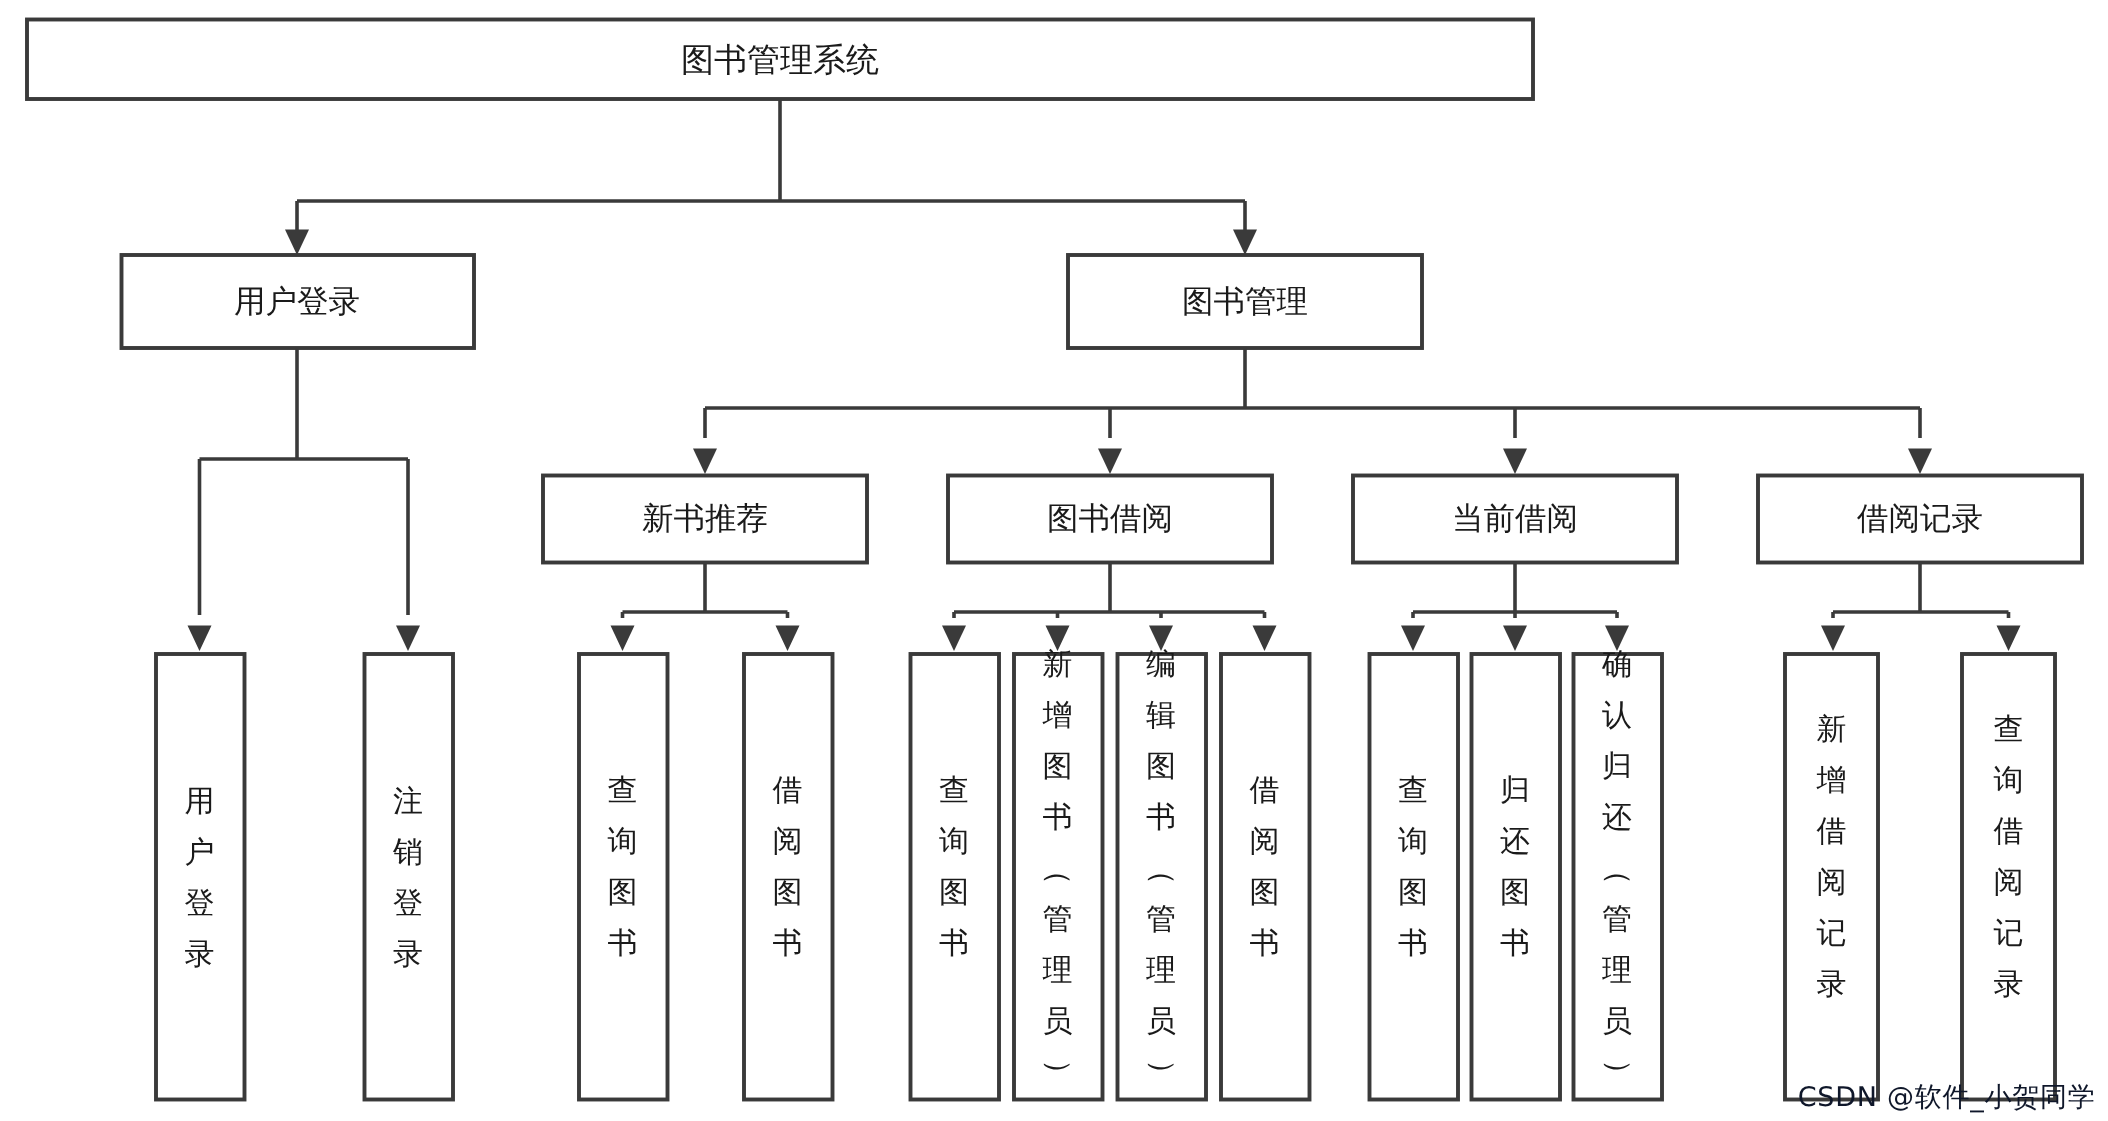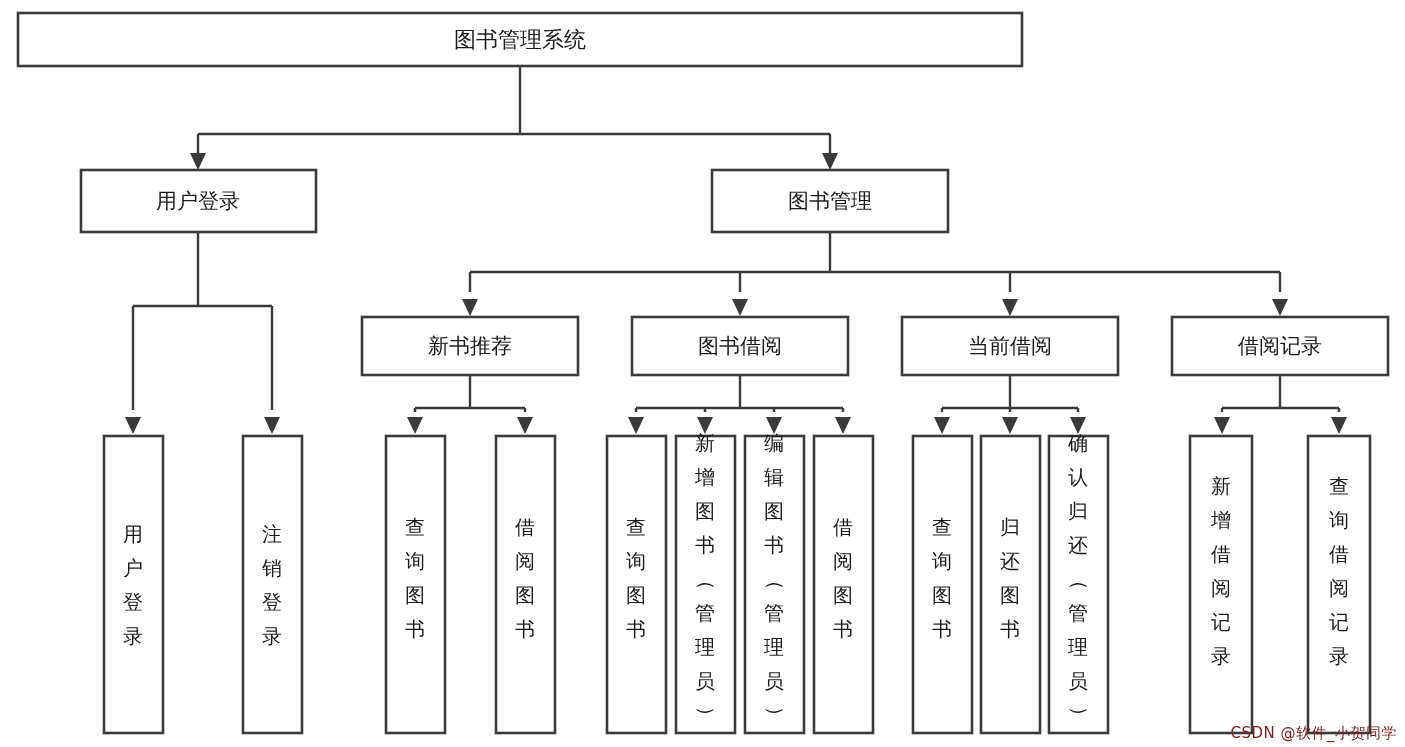--- a/index.html
+++ b/index.html
@@ -56,22 +56,22 @@
     fill: #1a1a1a;
     font-size: 20px;
     text-anchor: middle;
     dominant-baseline: middle;
   }
   .watermark {
     position: absolute;
     right: 8px;
     bottom: 4px;
     font-family: "DejaVu Sans", "Liberation Sans", sans-serif;
-    font-size: 15px;
-    color: #7f1d1d;
+    font-size: 18px;
+    color: #0f172a;
     letter-spacing: 0.5px;
     white-space: nowrap;
     user-select: none;
   }
 </style>
 </head>
 <body>
 
 <div id="diagram-root">
 

